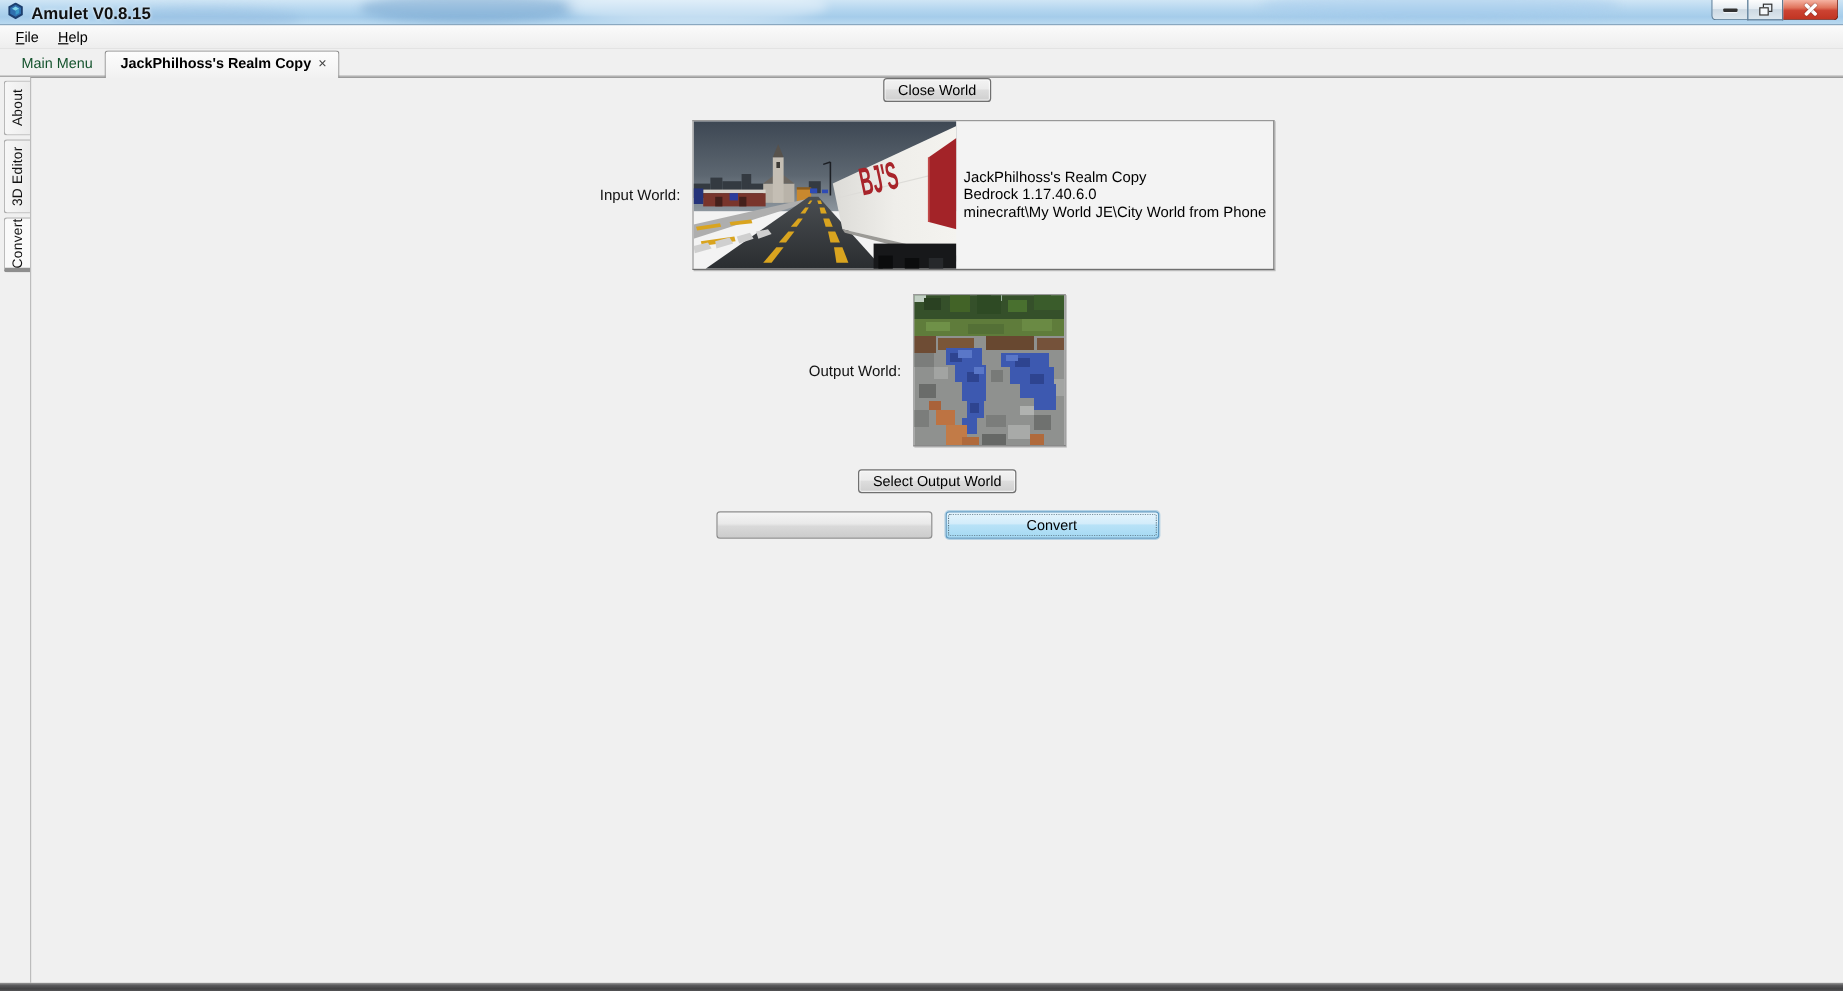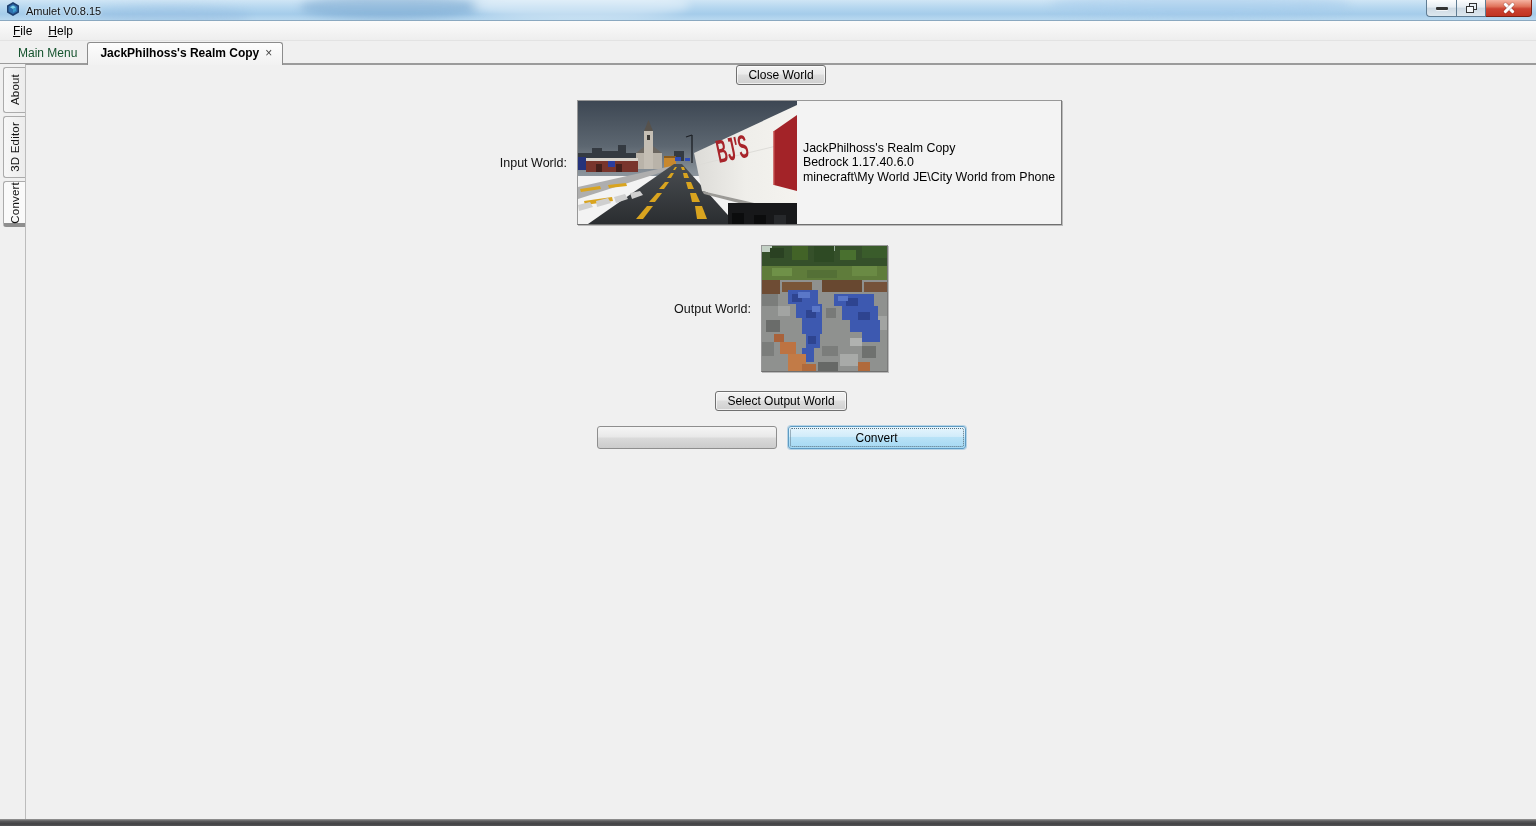--- a/index.html
+++ b/index.html
@@ -9,21 +9,21 @@
   
   .titlebar { position:relative; height:21px; width:100%;
     background:linear-gradient(180deg,#cfe5f5 0%,#b4d6ef 40%,#a5ccea 70%,#b9d9f0 100%);
     border-bottom:1px solid #8aa8c0; overflow:hidden; }
   .smudge { position:absolute; border-radius:50%; filter:blur(4px); pointer-events:none; }
   .smudge.s1 { left:300px; top:-6px; width:180px; height:26px; background:rgba(90,140,190,0.35); }
   .smudge.s2 { left:470px; top:-10px; width:220px; height:30px; background:rgba(255,255,255,0.35); }
   .smudge.s3 { left:90px;  top:6px;  width:160px; height:20px; background:rgba(140,180,220,0.30); }
   .smudge.s4 { left:1050px; top:-8px; width:300px; height:26px; background:rgba(160,200,235,0.40); }
   .title-left { position:absolute; left:6px; top:2px; display:flex; align-items:center; gap:6px; }
-  .title-text { font-size:11px; color:#111; text-shadow:0 0 3px rgba(255,255,255,.9); }
+  .title-text { font-size:14px; color:#111; text-shadow:0 0 3px rgba(255,255,255,.9);font-weight:bold; }
   .win-controls { position:absolute; right:4px; top:0; display:flex; }
   .win-btn { height:17px; border:1px solid #5f7c93; border-top:none; display:flex; align-items:center; justify-content:center;
     background:linear-gradient(180deg,#fdfdfd 0%,#e5ecf2 45%,#cdd9e3 50%,#dde7ee 100%); }
   .win-btn.min { width:30px; border-radius:0 0 0 4px; border-right:none; }
   .win-btn.max { width:30px; border-radius:0; }
   .win-btn.close { width:46px; border-radius:0 0 4px 0; border-left:none;
     background:linear-gradient(180deg,#f5b3a2 0%,#e0745c 40%,#cc4332 55%,#c13422 100%); border-color:#7c2012; }
   .glyph-min { width:12px; height:3px; background:#333; border-radius:1px; box-shadow:0 1px 0 rgba(255,255,255,.7); }
   .glyph-restore { position:relative; width:11px; height:10px; }
   .glyph-restore .sq1 { position:absolute; right:0; top:0; width:8px; height:7px; border:1px solid #333; background:#e9eff4; }

